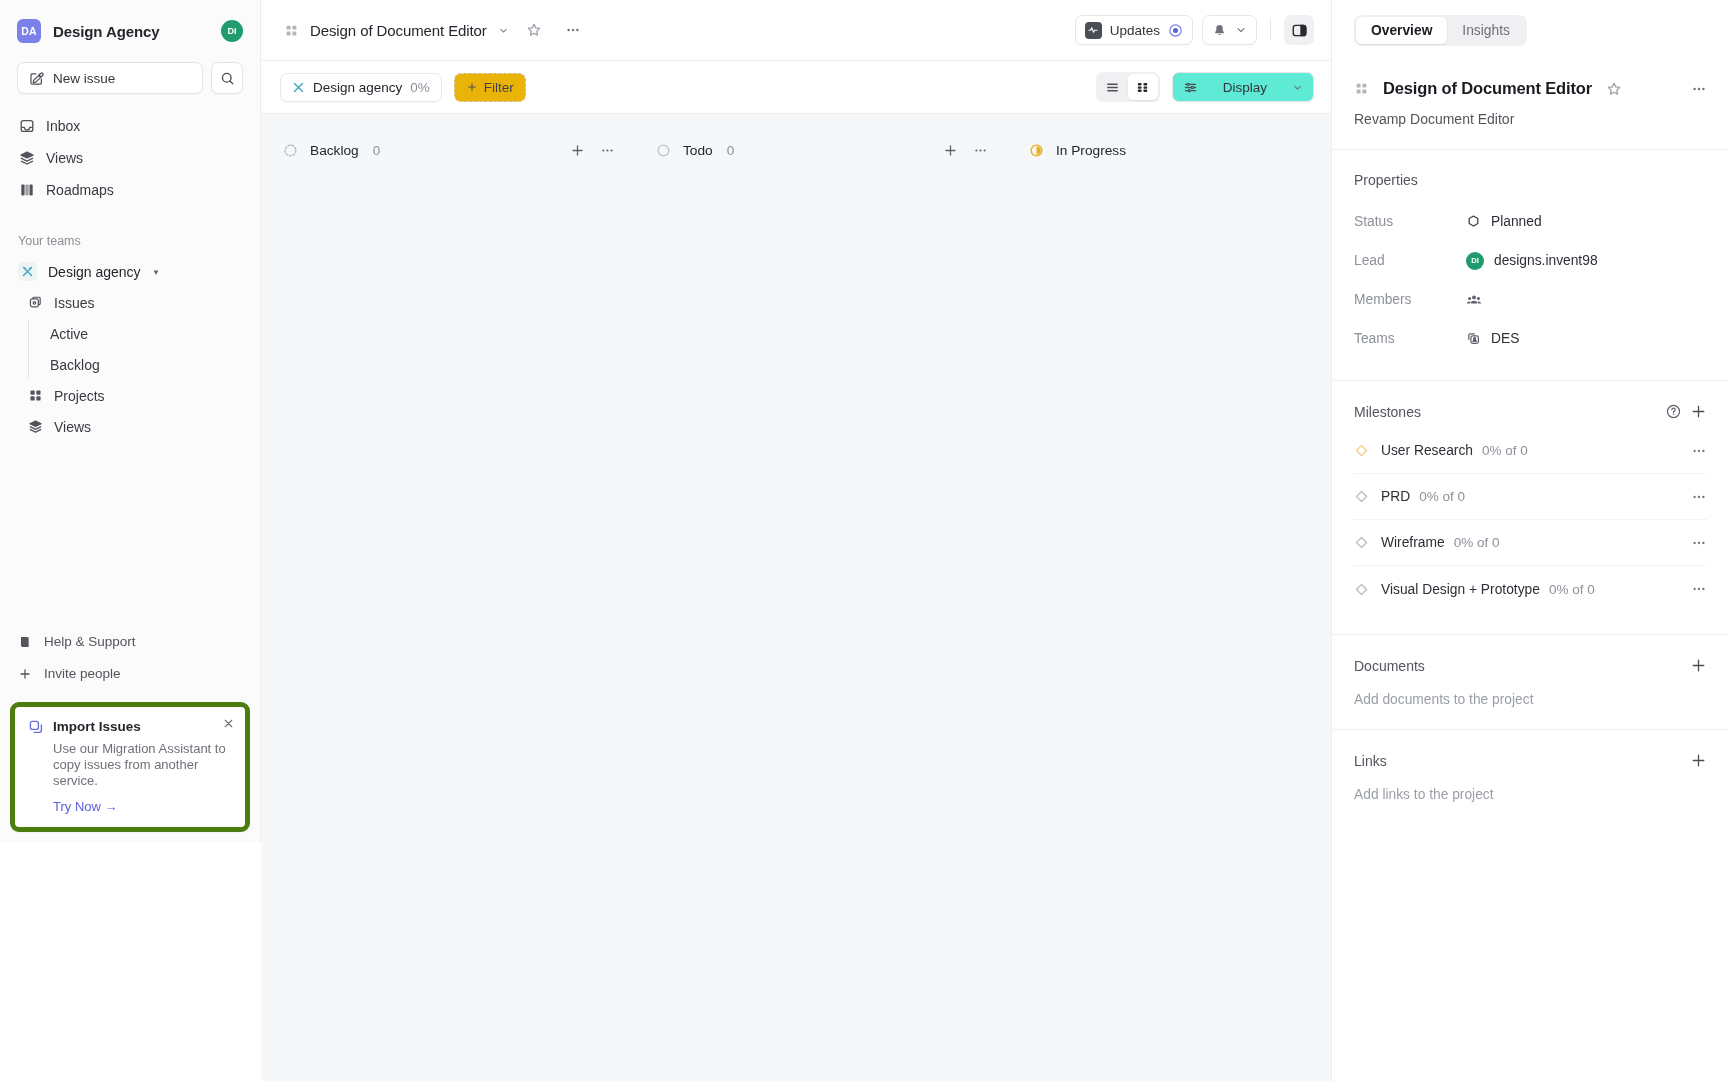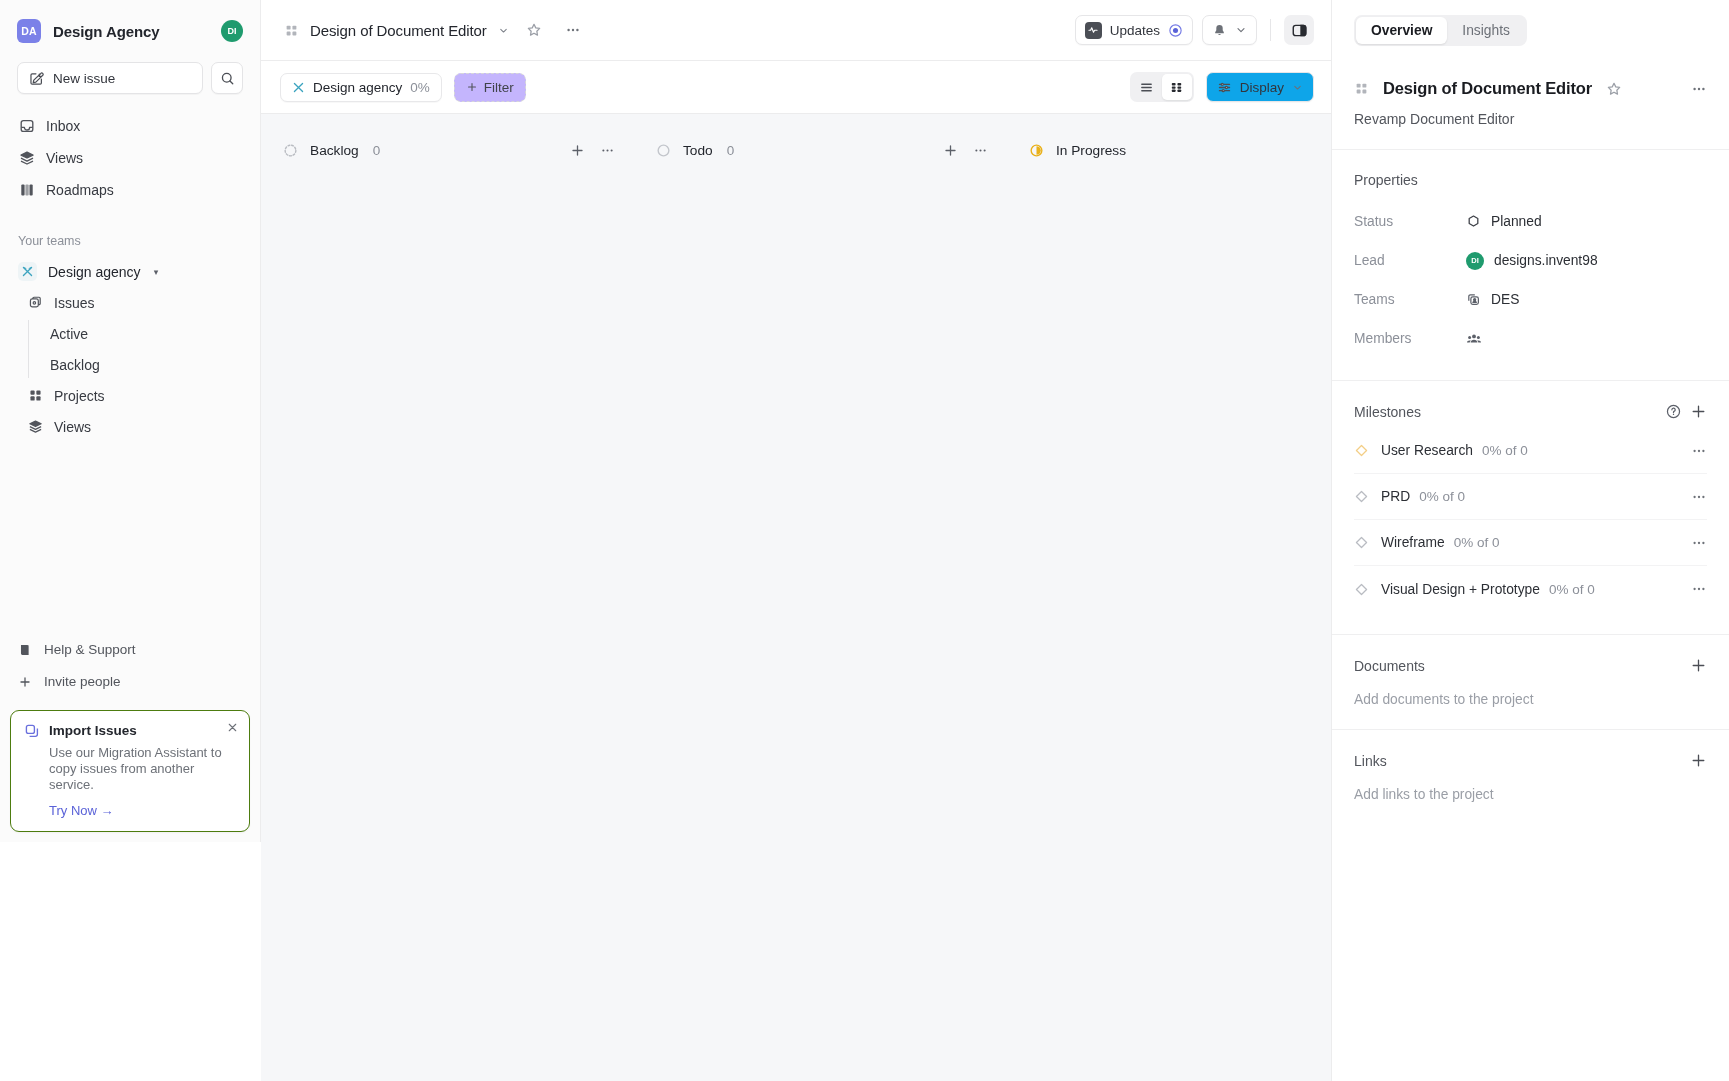--- a/index.html
+++ b/index.html
@@ -86,21 +86,21 @@
     font-size: 14px; color: #373a41; border-radius: 6px; margin-right: 14px; cursor: pointer;
   }
 
   .sb-bottom { position: absolute; left: 0; right: 0; bottom: 0; padding: 0 10px 10px 10px; }
   .bottom-item {
     display: flex; align-items: center; gap: 12px;
     height: 32px; padding: 0 8px; border-radius: 6px;
     font-size: 13.5px; color: #52555c; cursor: pointer;
   }
   .promo {
-    margin-top: 12px; background: #fff; border: 1px solid #4d7c0f; border-radius: 9px;
+    margin-top: 12px; background: #fff; border: 5px solid #4d7c0f; border-radius: 9px;
     padding: 12px 13px 13px 13px; position: relative;
     box-shadow: 0 1px 2px rgba(16,18,24,.04);
   }
   .promo-title { display: flex; align-items: center; gap: 9px; font-size: 13.5px; font-weight: 600; color: #23262d; }
   .promo-body { font-size: 13px; color: #6d7178; line-height: 1.24; margin-top: 6px; padding-left: 25px; }
   .promo-link { font-size: 13px; color: #5a62d8; margin-top: 10px; padding-left: 25px; cursor: pointer; }
   .promo-close { position: absolute; right: 10px; top: 10px; color: #6d7178; cursor: pointer; line-height: 1; font-size: 14px; }
 
   
   .main { flex: 1; display: flex; flex-direction: column; min-width: 0; position: relative; }
@@ -127,31 +127,31 @@
     display: flex; align-items: center; padding: 0 17px 0 19px; background: #fff;
   }
   .chip {
     height: 29px; border: 1px solid #e8e8ea; border-radius: 7px; background: #fff;
     display: flex; align-items: center; gap: 8px; padding: 0 11px;
     font-size: 13.5px; font-weight: 500; color: #23262d;
     box-shadow: 0 1px 1px rgba(16,18,24,.03); cursor: pointer;
   }
   .chip .pct { color: #8c9099; font-weight: 400; }
   .filter-chip {
-    height: 29px; border: 1px dashed #d6d6d9; border-radius: 7px; background: #c4b5fd;
+    height: 29px; border: 1px dashed #d6d6d9; border-radius: 7px; background: #eab308;
     display: flex; align-items: center; gap: 6px; padding: 0 11px; margin-left: 12px;
     font-size: 13.5px; color: #40434a; cursor: pointer;
   }
   .subbar-right { margin-left: auto; display: flex; align-items: center; gap: 6px; }
   .segctl { display: flex; align-items: center; background: #f0f0f2; border-radius: 7px; padding: 2px; }
   .seg { width: 30px; height: 26px; border-radius: 5px; display: flex; align-items: center; justify-content: center; color: #4b4e55; cursor: pointer; }
   .seg.active { background: #fff; box-shadow: 0 1px 2px rgba(16,18,24,.09); }
   .display-btn {
-    height: 30px; border: 1px solid #e6e6e8; border-radius: 7px; background: #0ea5e9;
-    display: flex; align-items: center; gap: 8px; padding: 0 10px; margin-left: 6px;
+    height: 30px; border: 1px solid #e6e6e8; border-radius: 7px; background: #5eead4;
+    display: flex; align-items: center; gap: 25px; padding: 0 10px; margin-left: 6px;
     font-size: 13.5px; color: #32353c; box-shadow: 0 1px 1px rgba(16,18,24,.03); cursor: pointer;
   }
 
   .board { flex: 1; background: #f6f7f9; display: flex; overflow: hidden; padding-top: 19px; }
   .col { width: 373px; min-width: 373px; padding: 0 0 0 0; }
   .col-head { display: flex; align-items: center; height: 34px; padding: 0 14px 0 22px; }
   .col-title { font-size: 13.7px; font-weight: 500; color: #23262d; margin-left: 12px; }
   .col-count { font-size: 13.5px; color: #8c9099; margin-left: 14px; }
   .col-actions { margin-left: auto; display: flex; align-items: center; gap: 4px; }
   .col-act { width: 26px; height: 26px; border-radius: 6px; display: flex; align-items: center; justify-content: center; color: #5c6069; cursor: pointer; }
@@ -596,50 +596,50 @@
 
       <div class="prop-row">
         <div class="prop-key">Lead</div>
         <div class="prop-val">
           <span class="mini-av">DI</span>
           <span>designs.invent98</span>
         </div>
       </div>
 
       <div class="prop-row">
-        <div class="prop-key">Teams</div>
-        <div class="prop-val">
-          <span>
-            <svg width="15" height="15" viewBox="0 0 16 16" fill="none" stroke="#5c6069" stroke-width="1.3" stroke-linejoin="round">
-              <rect x="5.2" y="5.2" width="8" height="8" rx="2" fill="#fff"></rect>
-              <path d="M3 9.4V4.6a1.6 1.6 0 0 1 1.6-1.6h4.8"></path>
-              <circle cx="9.2" cy="8.2" r="1.1" fill="#5c6069"></circle>
-              <path d="M7.3 11.6c0-1 .85-1.6 1.9-1.6s1.9.6 1.9 1.6" fill="#5c6069"></path>
-            </svg>
-          </span>
-          <span>DES</span>
-        </div>
-      </div>
-
-      <div class="prop-row">
         <div class="prop-key">Members</div>
         <div class="prop-val">
           <span>
             <svg width="16" height="16" viewBox="0 0 16 16" fill="#5c6069">
               <circle cx="8" cy="5.4" r="1.9"></circle>
                 <circle cx="3.6" cy="6.4" r="1.5"></circle>
                 <circle cx="12.4" cy="6.4" r="1.5"></circle>
               <path d="M4.6 11.5c0-1.6 1.5-2.8 3.4-2.8s3.4 1.2 3.4 2.8z"></path>
               <path d="M1 11.5c0-1.2 1-2.1 2.5-2.1.5 0 1 .1 1.4.3-.7.5-1.1 1.1-1.2 1.8z"></path>
               <path d="M15 11.5c0-1.2-1-2.1-2.5-2.1-.5 0-1 .1-1.4.3.7.5 1.1 1.1 1.2 1.8z"></path>
             </svg>
           </span>
         </div>
       </div>
 
+      <div class="prop-row">
+        <div class="prop-key">Teams</div>
+        <div class="prop-val">
+          <span>
+            <svg width="15" height="15" viewBox="0 0 16 16" fill="none" stroke="#5c6069" stroke-width="1.3" stroke-linejoin="round">
+              <rect x="5.2" y="5.2" width="8" height="8" rx="2" fill="#fff"></rect>
+              <path d="M3 9.4V4.6a1.6 1.6 0 0 1 1.6-1.6h4.8"></path>
+              <circle cx="9.2" cy="8.2" r="1.1" fill="#5c6069"></circle>
+              <path d="M7.3 11.6c0-1 .85-1.6 1.9-1.6s1.9.6 1.9 1.6" fill="#5c6069"></path>
+            </svg>
+          </span>
+          <span>DES</span>
+        </div>
+      </div>
+
     </div>
 
     <div class="rp-sec">
       <div class="sec-head" style="margin-bottom:8px;">
         <span class="sec-title">Milestones</span>
         <span class="acts">
           <span>
             <svg width="17" height="17" viewBox="0 0 18 18" fill="none" stroke="#5c6069" stroke-width="1.3">
               <circle cx="9" cy="9" r="6.4"></circle>
               <path d="M7.3 7.2a1.75 1.75 0 1 1 2.3 1.7c-.4.2-.6.5-.6 1v.35" stroke-linecap="round"></path>

